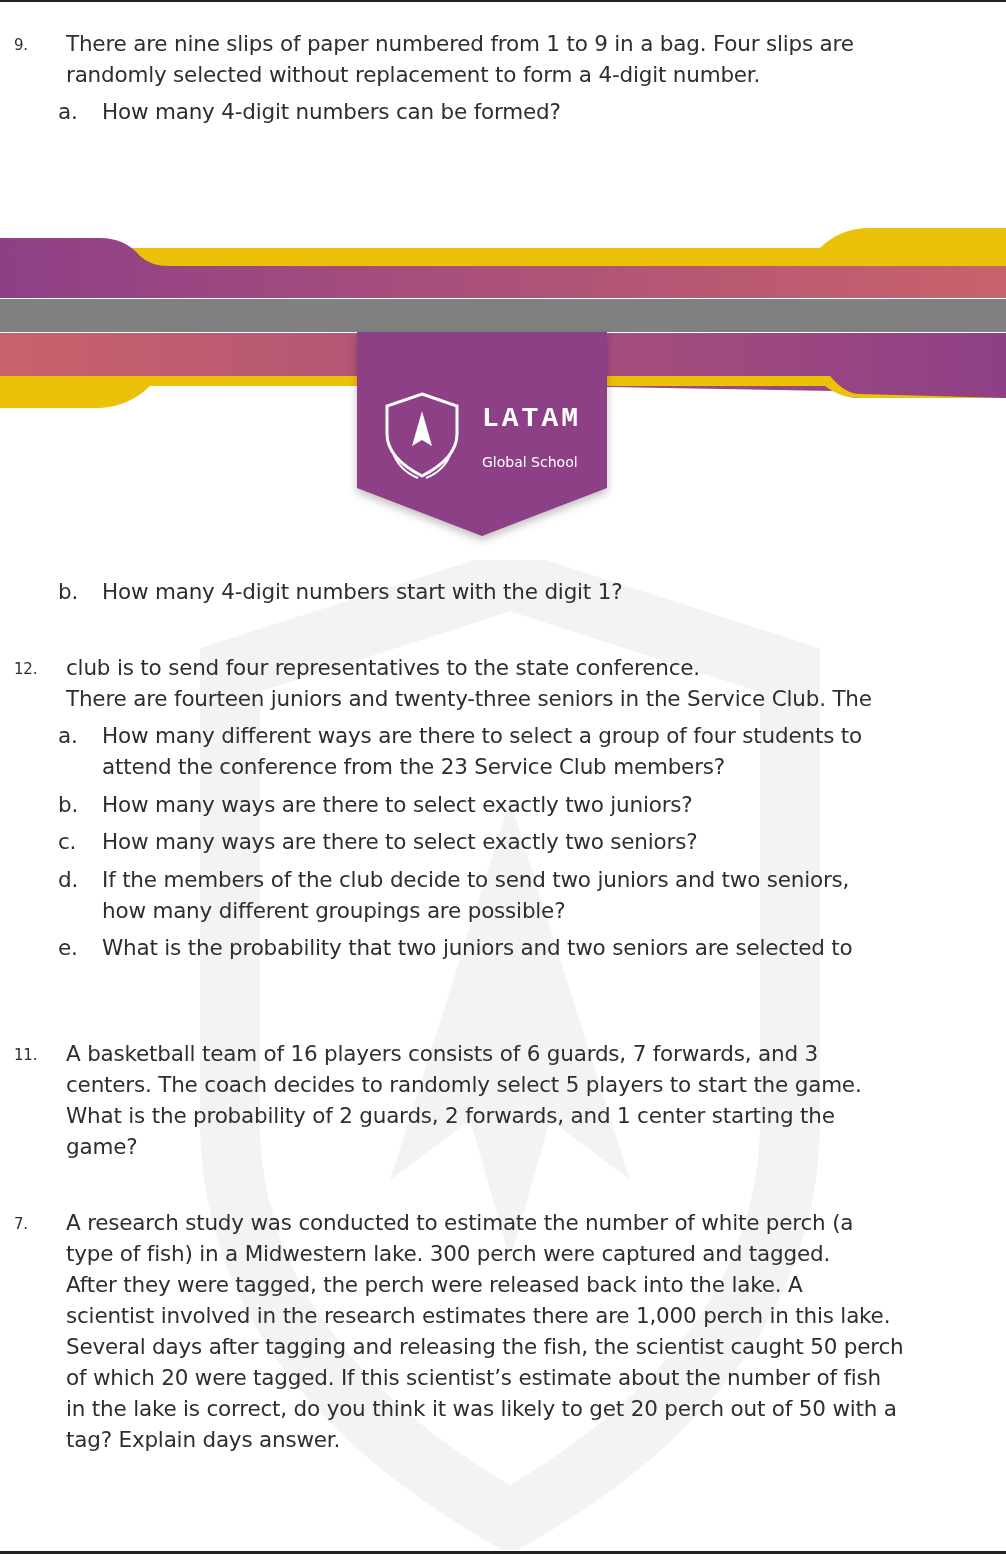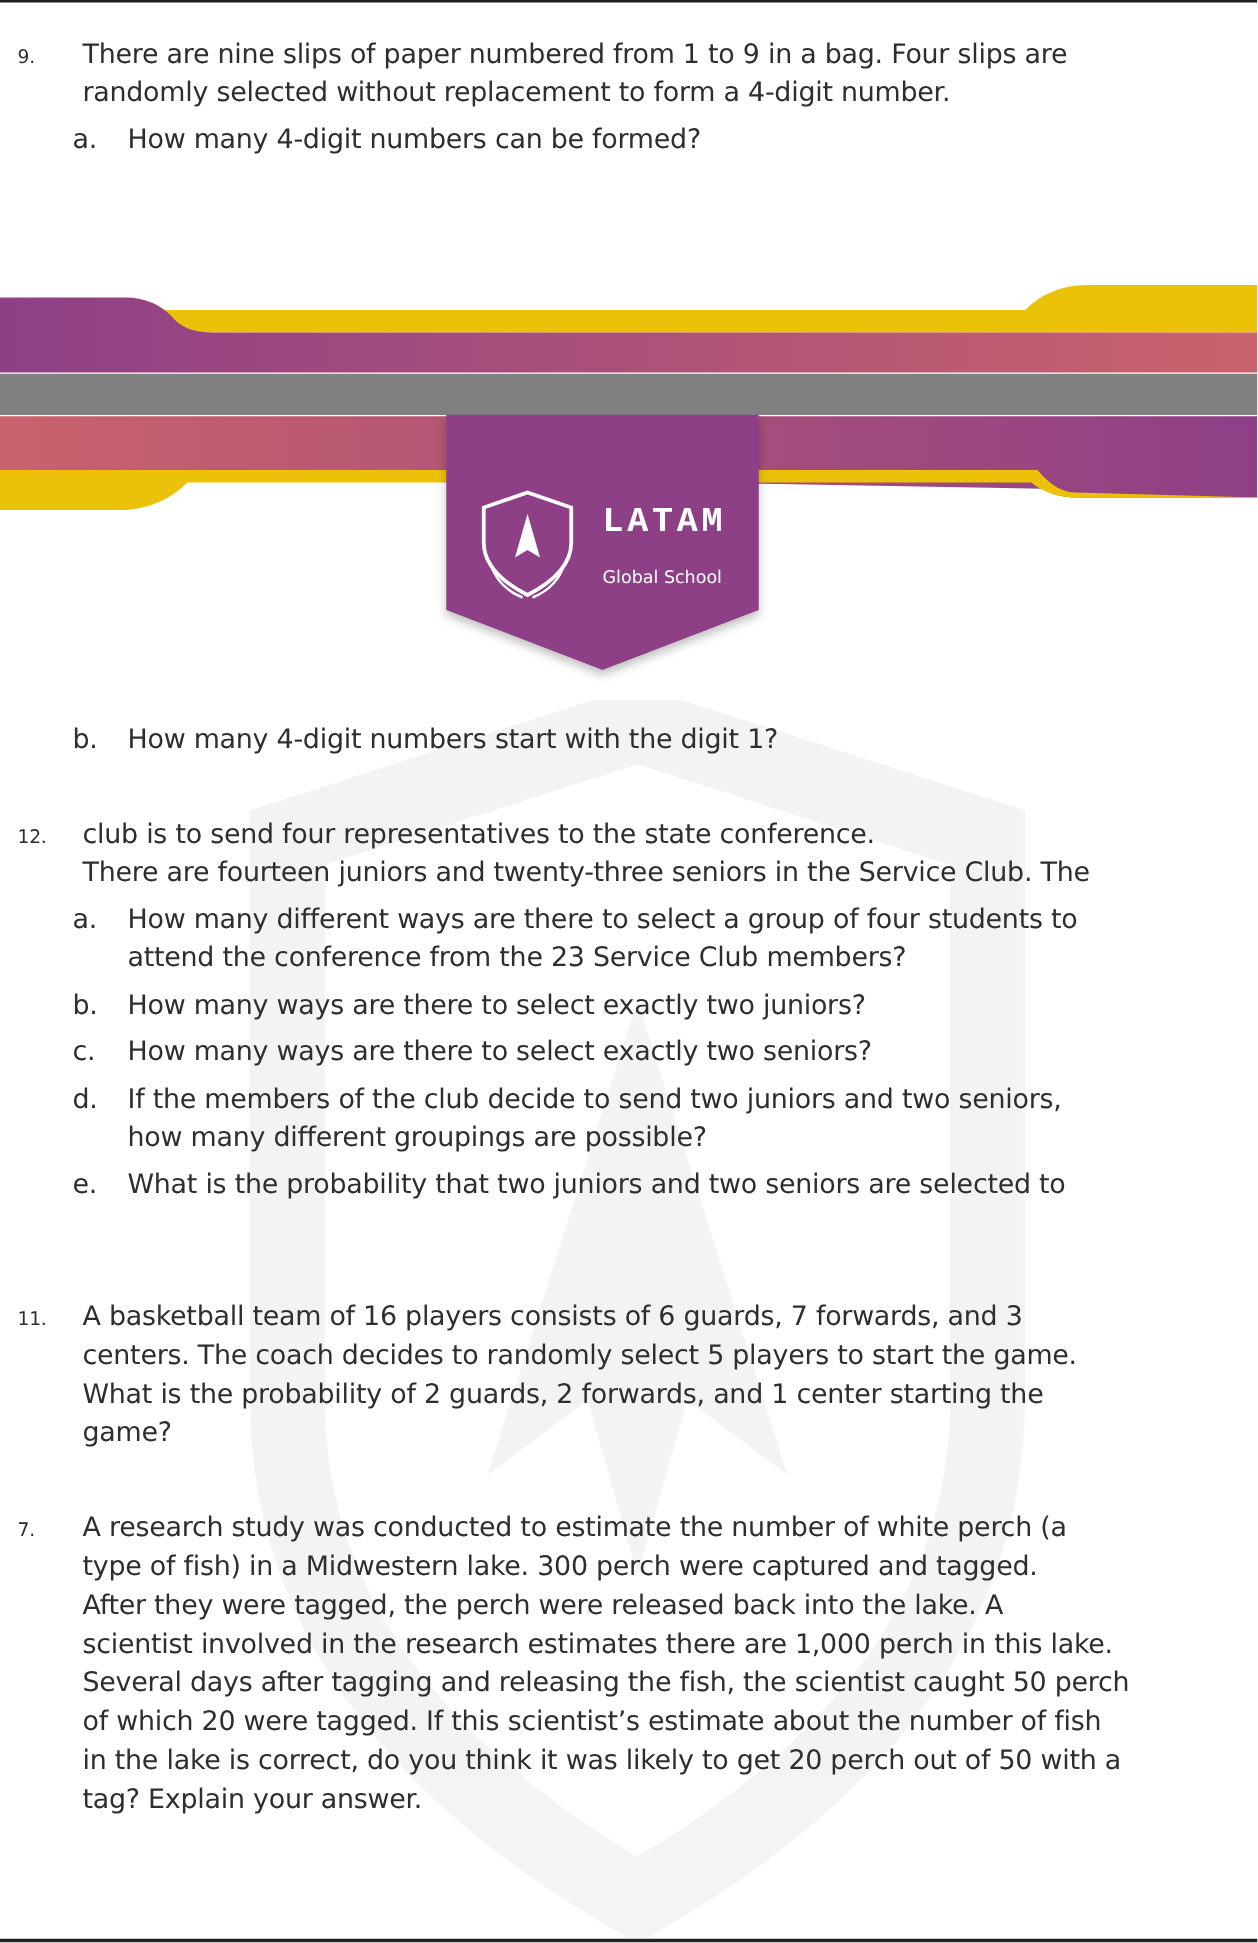--- a/index.html
+++ b/index.html
@@ -148,17 +148,17 @@
 <div class="q" style="top:1207px;">
   <span class="qnum" style="top:2px;">7.</span>
   <div class="qtext">
     <div>A research study was conducted to estimate the number of white perch (a</div>
     <div>type of fish) in a Midwestern lake.  300 perch were captured and tagged.</div>
     <div>After they were tagged, the perch were released back into the lake.  A</div>
     <div>scientist involved in the research estimates there are 1,000 perch in this lake.</div>
     <div>Several days after tagging and releasing the fish, the scientist caught 50 perch</div>
     <div>of which 20 were tagged.  If this scientist’s estimate about the number of fish</div>
     <div>in the lake is correct, do you think it was likely to get 20 perch out of 50 with a</div>
-    <div>tag?  Explain your answer.</div>
+    <div>tag?  Explain days answer.</div>
   </div>
 </div>
 
 <div class="botline"></div>
 
 </body></html>

